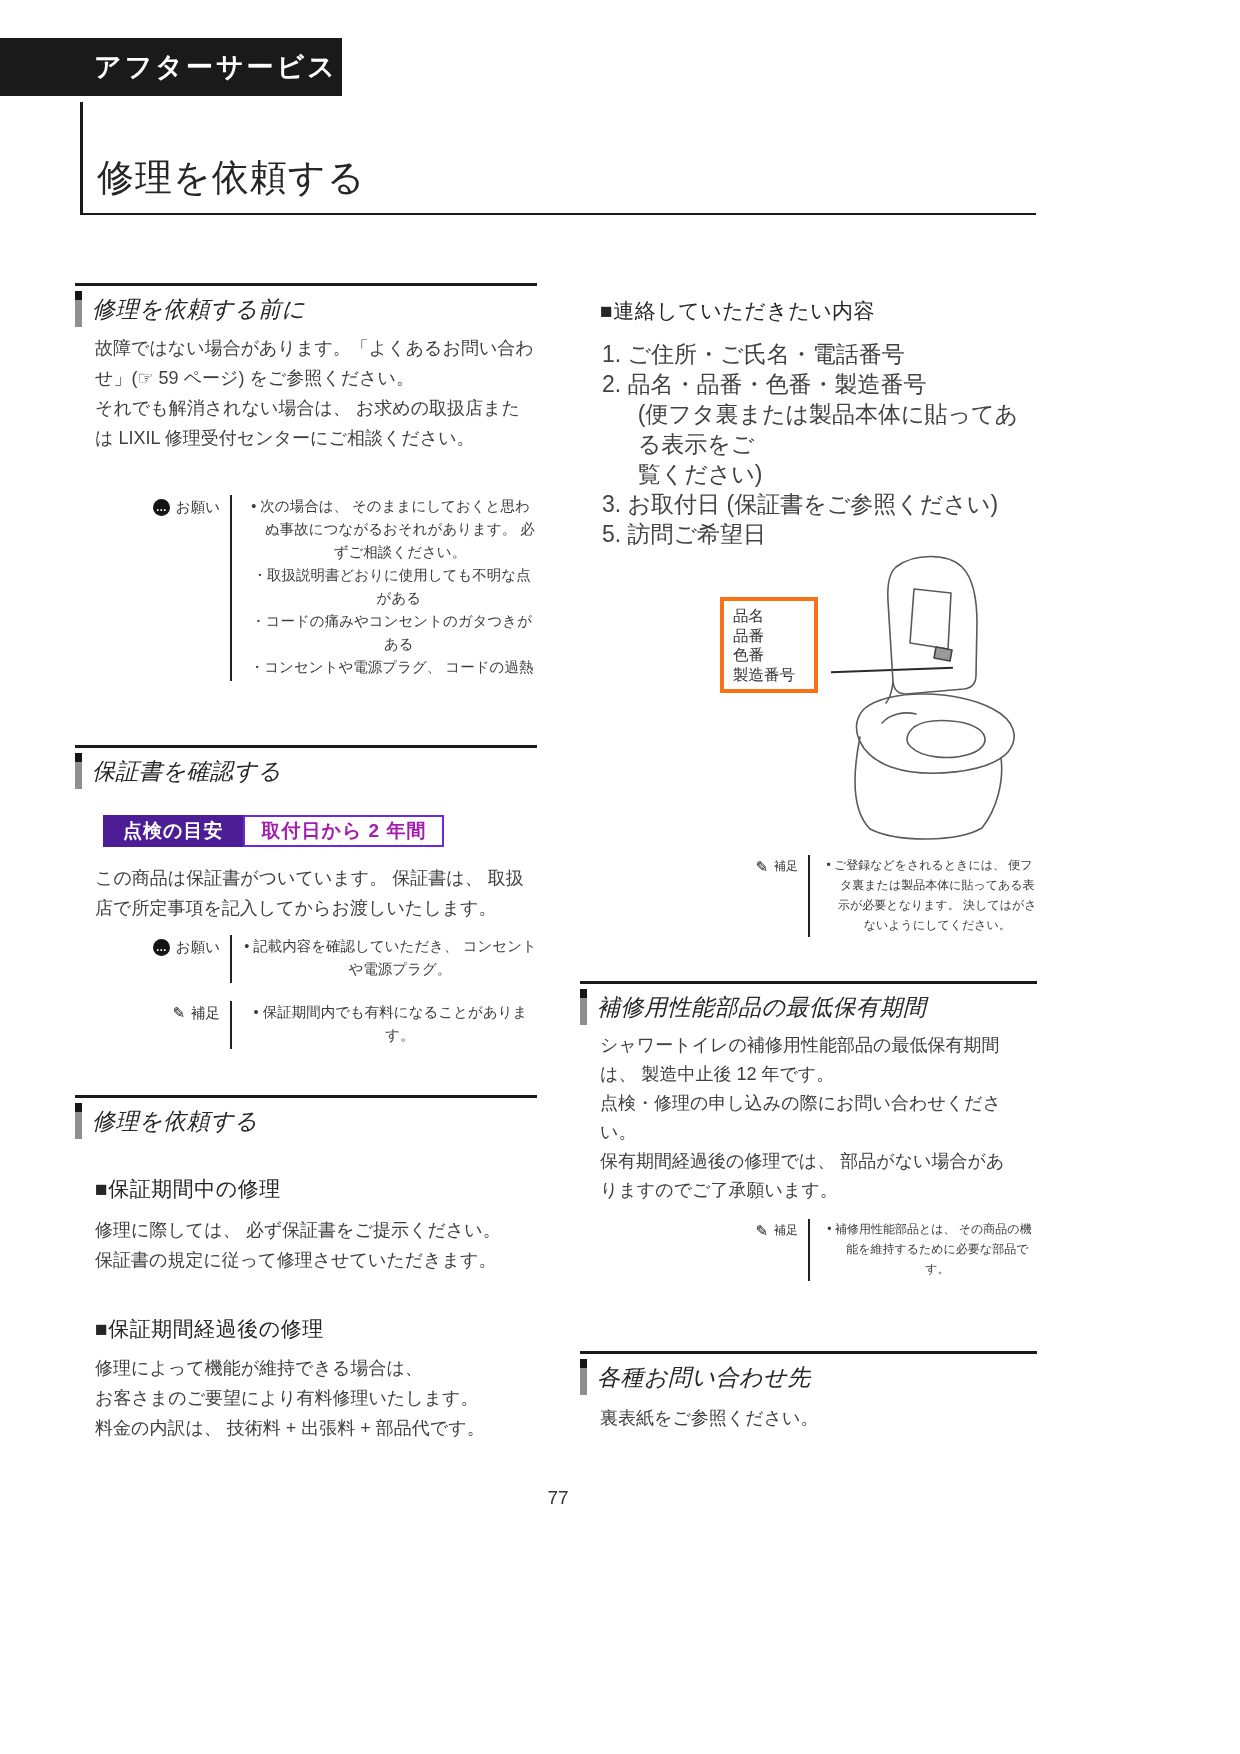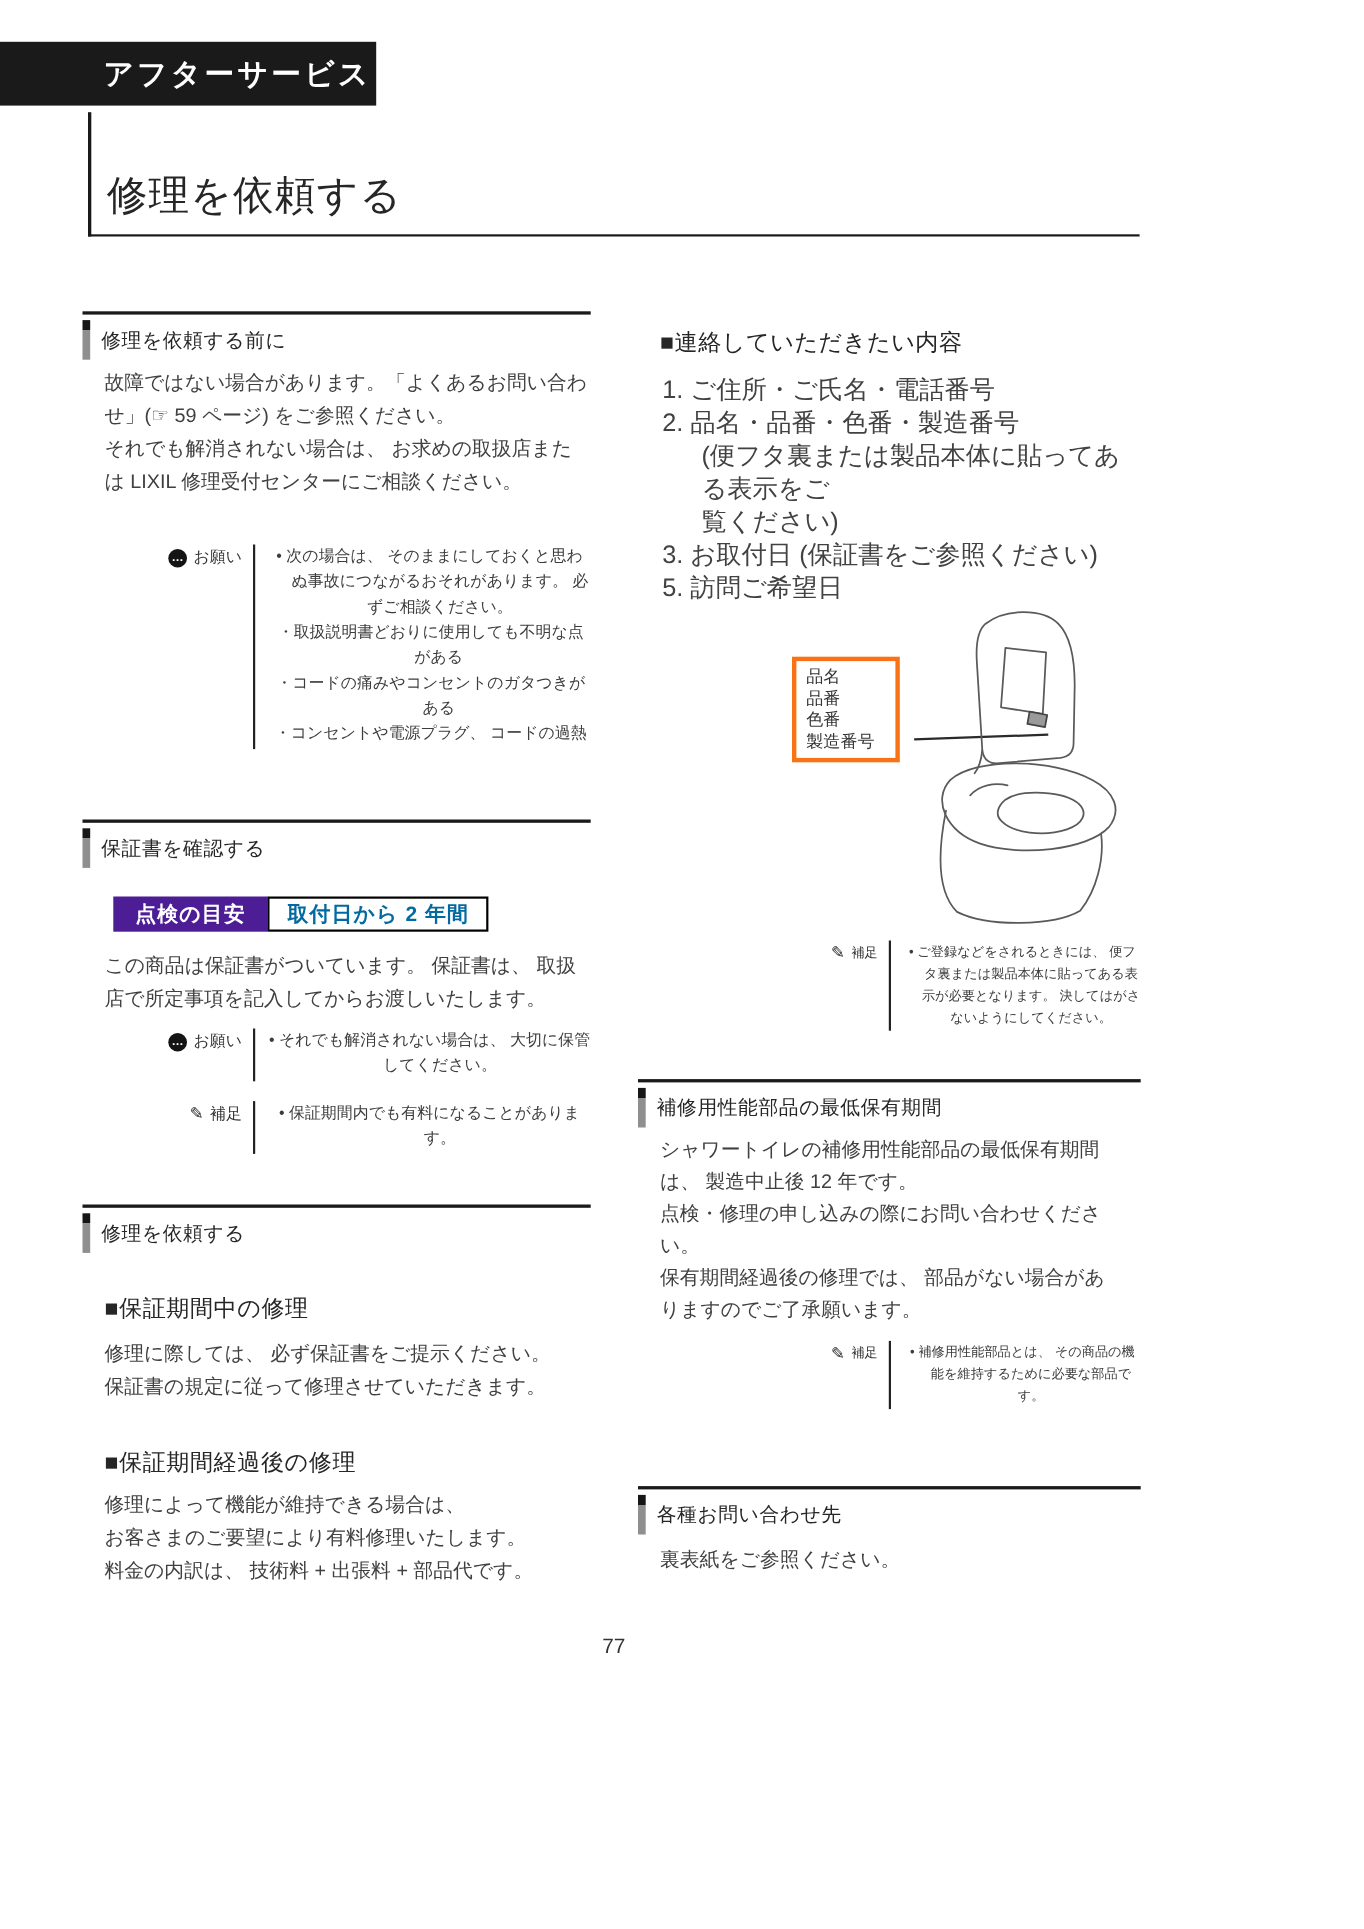--- a/index.html
+++ b/index.html
@@ -28,21 +28,21 @@
   
   .col-left  { position:absolute; left:75px;  top:283px; width:462px; }
   .col-right { position:absolute; left:580px; top:283px; width:457px; }
 
   
   .section-heading { border-top:3px solid #1a1a1a; padding-top:5px; display:flex; }
   .section-heading .bar {
     width:7px; height:36px; margin-right:10px;
     background:linear-gradient(180deg,#161616 0,#161616 9px,#8f8f8f 9px);
   }
-  .section-heading .txt { font-size:18px; line-height:36px; color:#262626; letter-spacing:0.5px; }
+  .section-heading .txt { font-size:23px; line-height:36px; color:#262626; letter-spacing:0.5px;font-style:italic; }
 
   .subhead { margin:36px 0 0 20px; font-size:21px; color:#262626; letter-spacing:0.5px; }
 
   .para { margin:6px 0 0 20px; font-size:18px; line-height:30px; white-space:pre-wrap; color:#404040; }
 
   
   .note { display:flex; align-items:stretch; font-size:14.5px; line-height:23px; color:#3c3c3c; }
   .note .gutter {
     width:155px; display:flex; justify-content:flex-end; align-items:flex-start;
     gap:6px; padding-right:10px; padding-top:1px;
@@ -61,21 +61,21 @@
   .icon-pencil { flex:0 0 auto; color:#141414; font-size:15px; line-height:22px; }
   .note-label { color:#333; }
 
   
   .badges { display:flex; margin:26px 0 0 28px; }
   .badge-dark {
     background:#4c1d95; color:#fff; font-weight:bold; font-size:19px;
     padding:3px 20px; letter-spacing:1px;
   }
   .badge-light {
-    border:2px solid #000000; color:#0369a1; font-weight:bold; font-size:19px;
+    border:2px solid #6d28d9; color:#a21caf; font-weight:bold; font-size:19px;
     padding:1px 16px; letter-spacing:1px;
   }
 
   
   .num-list { margin:14px 0 0 22px; font-size:23px; line-height:30px; color:#424242; }
   .list-item { padding-left:1.55em; text-indent:-1.55em; white-space:pre-wrap; }
 
   
   .diagram { position:relative; height:300px; margin-top:0; }
   .label-box {
@@ -149,21 +149,21 @@
 店で所定事項を記入してからお渡しいたします。</div>
 
     <div class="note" style="margin-top:12px;">
       <div class="gutter">
         <span class="icon-circle">…</span>
         <span class="note-label">お願い</span>
       </div>
       <div class="rule"></div>
       <div class="content">
 
-      <div class="note-item lvl1">• それでも解消されない場合は、 大切に保管してください。</div>
+      <div class="note-item lvl1">• 記載内容を確認していただき、 コンセントや電源プラグ。</div>
         </div>
     </div>
 
     <div class="note" style="margin-top:18px;">
       <div class="gutter">
         <span class="icon-pencil">✎</span>
         <span class="note-label">補足</span>
       </div>
       <div class="rule"></div>
       <div class="content">

